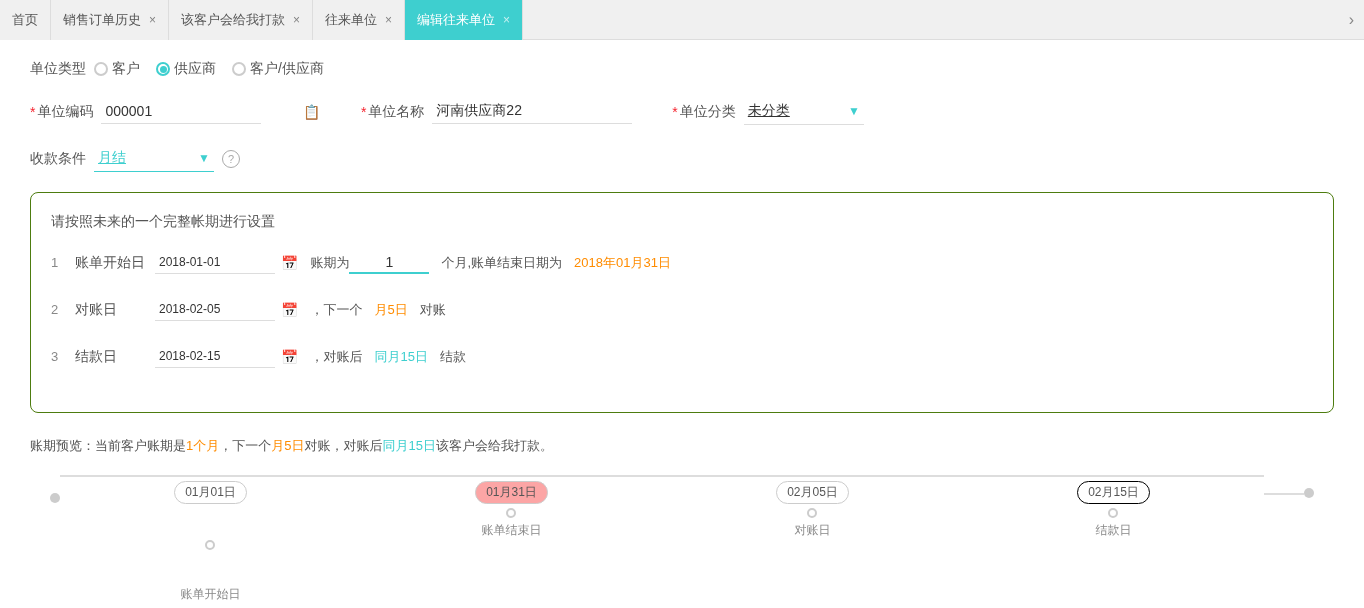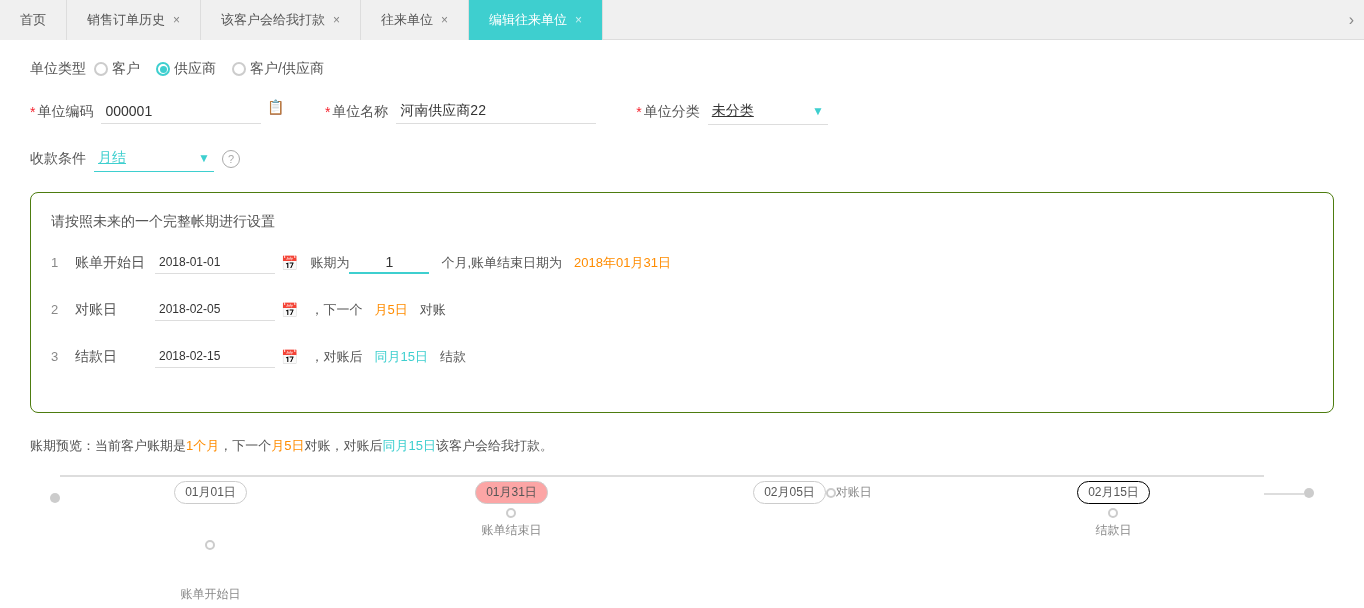--- a/index.html
+++ b/index.html
@@ -10,21 +10,21 @@
       display: flex;
       align-items: center;
       background: #f0f0f0;
       border-bottom: 1px solid #ddd;
       height: 40px;
       padding-left: 0;
     }
     .tab {
       display: flex;
       align-items: center;
-      padding: 0 20px;
+      padding: 0 12px;
       height: 40px;
       cursor: pointer;
       font-size: 13px;
       color: #555;
       border-right: 1px solid #ddd;
       white-space: nowrap;
       background: #f0f0f0;
     }
     .tab.active {
       background: #3ecfcf;
@@ -100,21 +100,22 @@
 
     
     .field-group {
       display: flex;
       align-items: center;
       margin-right: 40px;
     }
     .input-wrapper {
       position: relative;
       display: flex;
-      align-items: flex-start;
+      align-items: center;
+      gap: 36px;
     }
     .text-input {
       border: none;
       border-bottom: 1px solid #ddd;
       outline: none;
       padding: 4px 4px;
       font-size: 14px;
       color: #333;
       width: 160px;
       background: transparent;
@@ -406,21 +407,21 @@
           <div style="border:1px solid #ccc;border-radius:12px;padding:2px 10px;font-size:12px;color:#555;background:#fca5a5;white-space:nowrap;">01月31日</div>
           <div style="width:10px;height:10px;border-radius:50%;border:2px solid #ccc;background:#fff;margin:4px 0;"></div>
           <div style="font-size:12px;color:#888;white-space:nowrap;">账单结束日</div>
         </div>
       </div>
 
       <div style="flex:1;display:flex;flex-direction:column;align-items:center;">
         <div style="display:flex;align-items:center;width:100%;margin-bottom:4px;">
           <div style="flex:1;height:2px;background:#ddd;"></div>
         </div>
-        <div style="display:flex;align-items:center;">
+        <div style="display:flex;flex-direction:column;align-items:center;">
           <div style="border:1px solid #ccc;border-radius:12px;padding:2px 10px;font-size:12px;color:#555;background:#fff;white-space:nowrap;">02月05日</div>
           <div style="width:10px;height:10px;border-radius:50%;border:2px solid #ccc;background:#fff;margin:4px 0;"></div>
           <div style="font-size:12px;color:#888;white-space:nowrap;">对账日</div>
         </div>
       </div>
 
       <div style="flex:1;display:flex;flex-direction:column;align-items:center;">
         <div style="display:flex;align-items:center;width:100%;margin-bottom:4px;">
           <div style="flex:1;height:2px;background:#ddd;"></div>
         </div>

